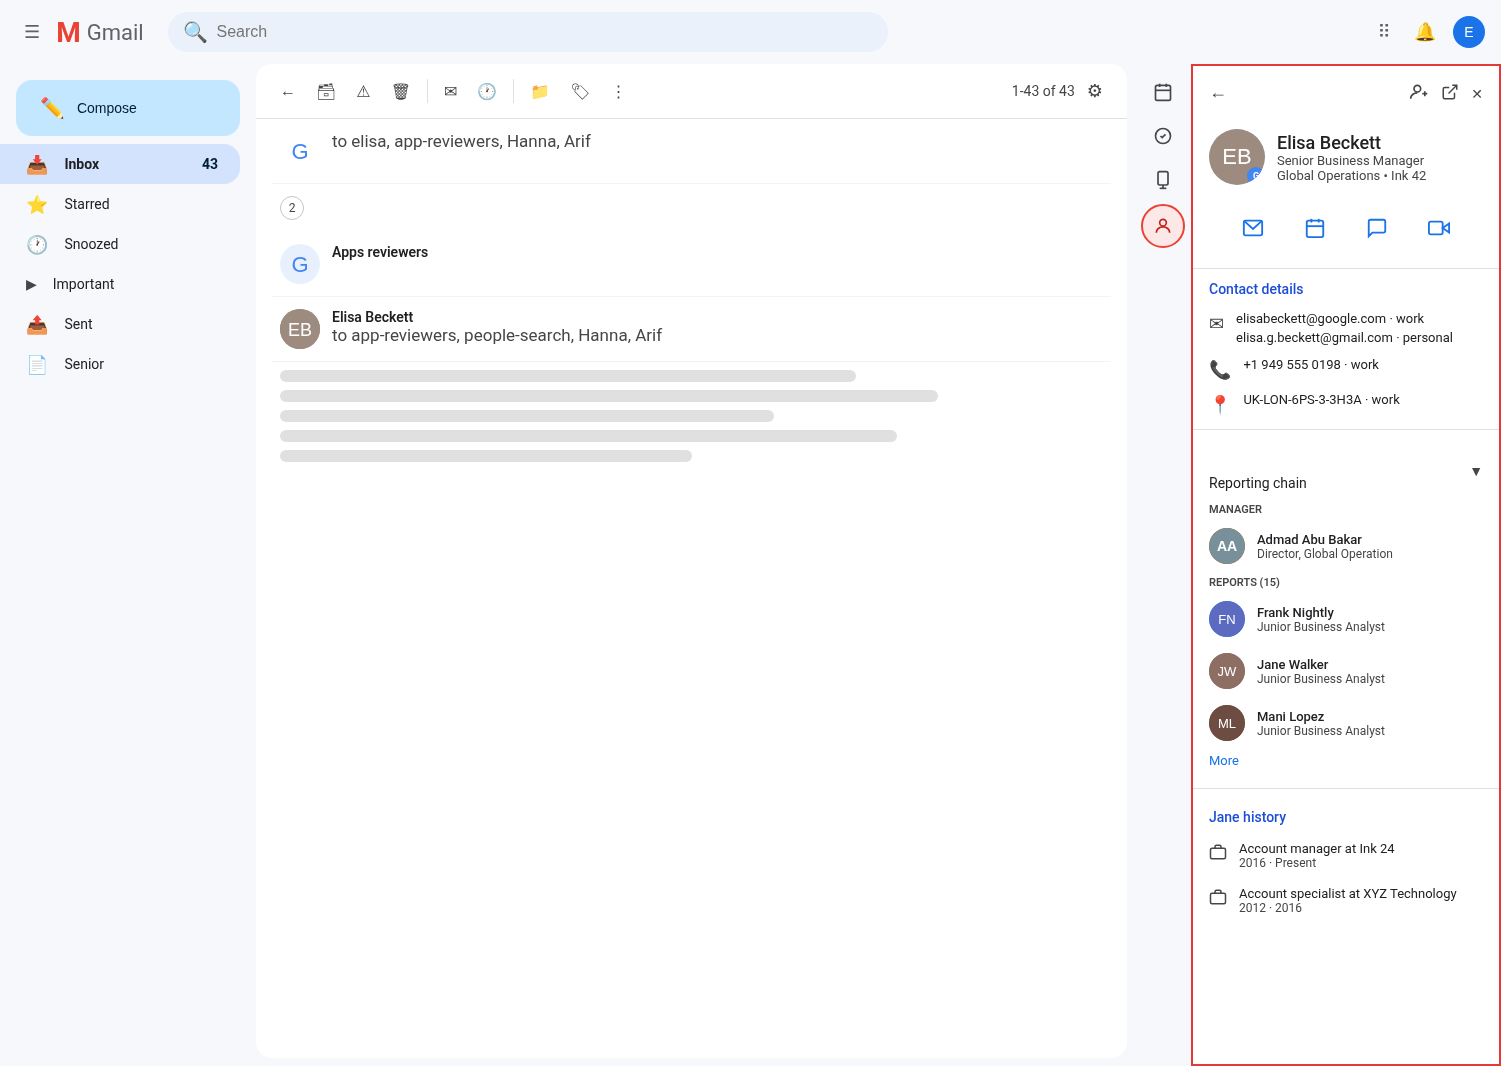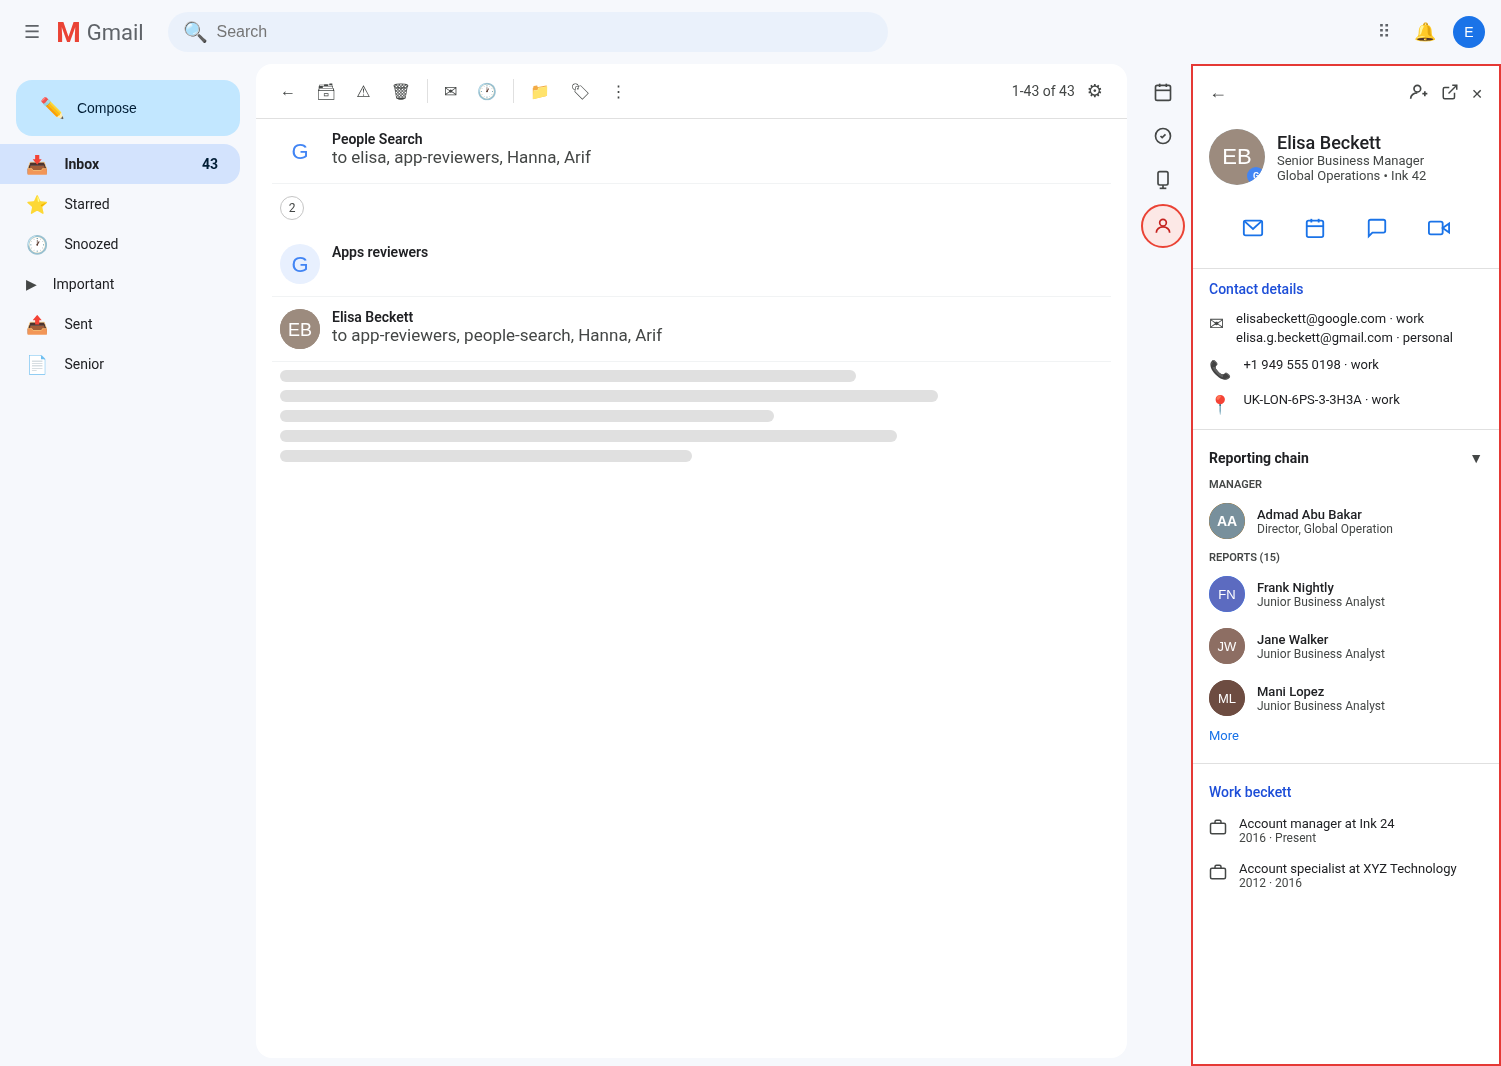--- a/index.html
+++ b/index.html
@@ -81,21 +81,21 @@
     .detail-item { display: flex; align-items: flex-start; padding: 6px 16px; gap: 12px; }
     .detail-icon { font-size: 18px; color: #444746; margin-top: 2px; flex-shrink: 0; }
     .detail-content { flex: 1; }
     .detail-value { font-size: 13px; color: #202124; }
 
     .section-divider { height: 1px; background: #e0e0e0; margin: 8px 0; }
 
     
     .reporting-section { padding: 0 0 8px; }
     .reporting-header { display: flex; align-items: center; justify-content: space-between; padding: 12px 16px 8px; cursor: pointer; }
-    .reporting-header-title { font-size: 14px; font-weight: 700; color: #202124; }
+    .reporting-header-title { font-size: 14px; font-weight: 400; color: #202124; margin-top: 25px; }
     .subsection-label { font-size: 11px; font-weight: 600; color: #444746; text-transform: uppercase; padding: 4px 16px; }
     .person-item { display: flex; align-items: center; gap: 12px; padding: 8px 16px; cursor: pointer; }
     .person-avatar { width: 36px; height: 36px; border-radius: 50%; background: #b0bec5; flex-shrink: 0; display: flex; align-items: center; justify-content: center; font-size: 14px; color: white; overflow: hidden; }
     .person-name { font-size: 13px; font-weight: 500; color: #202124; }
     .person-role { font-size: 12px; color: #444746; }
     .more-link { color: #1a73e8; font-size: 13px; padding: 4px 16px; cursor: pointer; display: block; }
 
     
     .work-history-section { padding: 0 0 16px; }
     .work-item { display: flex; align-items: flex-start; gap: 12px; padding: 8px 16px; }
@@ -191,21 +191,20 @@
         <div class="email-item">
           <div class="email-avatar avatar-google">
             <svg width="40" height="40" viewBox="0 0 40 40">
               <circle cx="20" cy="20" r="20" fill="white"></circle>
               <text x="50%" y="55%" dominant-baseline="middle" text-anchor="middle" font-size="22" font-family="Arial">
                 <tspan fill="#4285F4">G</tspan>
               </text>
             </svg>
           </div>
           <div class="email-content">
-            <div class="email-sender">People Search</div>
             <div class="email-recipient">to elisa, app-reviewers, Hanna, Arif</div>
           </div>
         </div>
 
         <div class="thread-count-badge">
           <div class="count-circle">2</div>
         </div>
 
         <div class="email-item">
           <div class="email-avatar" style="background:transparent;">
@@ -434,21 +433,21 @@
             <div class="person-role">Junior Business Analyst</div>
           </div>
         </div>
 
         <span class="more-link">More</span>
       </div>
 
       <div class="section-divider"></div>
 
       <div class="work-history-section">
-        <div class="section-title">Work beckett</div>
+        <div class="section-title">Jane history</div>
 
         <div class="work-item">
           <span class="work-icon">
             <svg width="18" height="18" viewBox="0 0 24 24" fill="none" stroke="#444746" stroke-width="2">
                 <rect x="2" y="7" width="20" height="14" rx="2"></rect>
                 <path d="M16 7V5a2 2 0 00-2-2h-4a2 2 0 00-2 2v2"></path>
               </svg>
           </span>
           <div>
             <div class="work-title">Account manager at Ink 24</div>

